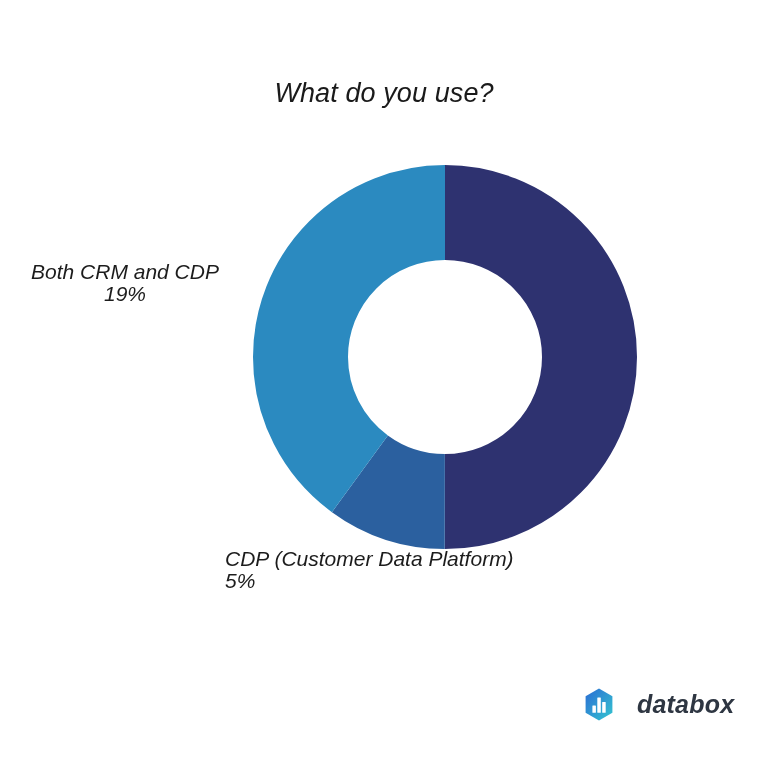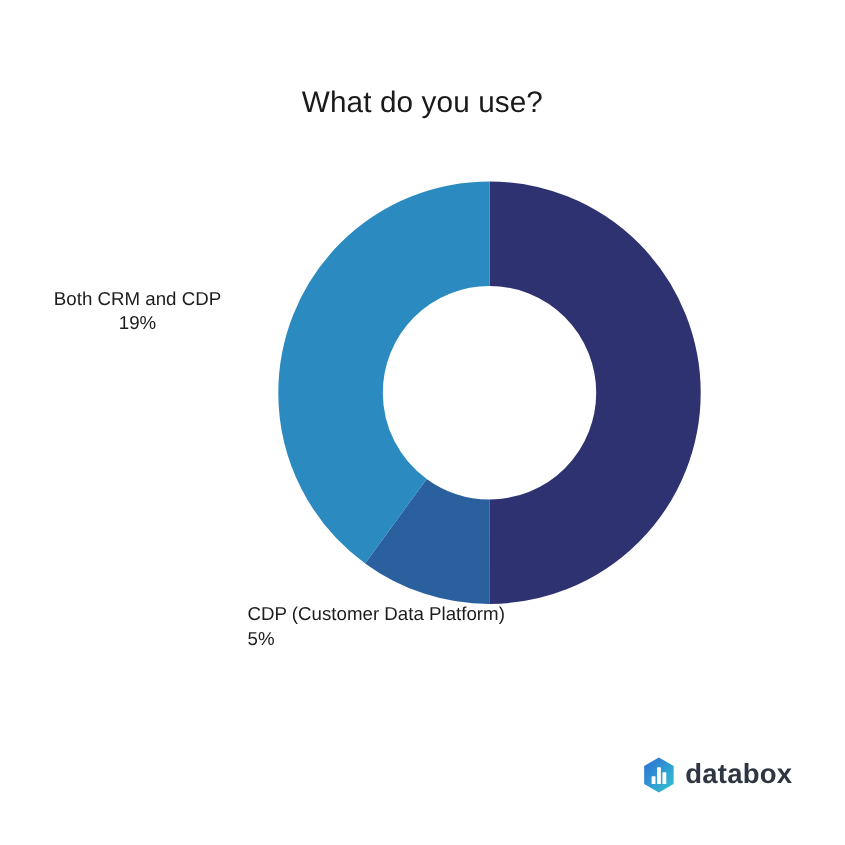--- a/index.html
+++ b/index.html
@@ -13,20 +13,21 @@
     font-family: "Liberation Sans", sans-serif;
     overflow: hidden;
     position: relative;
   }
 
   .canvas {
     position: absolute;
     inset: 0;
     width: 768px;
     height: 606px;
+    font-style: italic;
   }
 
   
   .chart-title {
     position: absolute;
     left: 0;
     top: 76px;
     width: 768px;
     text-align: center;
     font-size: 27px;
@@ -44,21 +45,21 @@
     width: 768px;
     height: 768px;
   }
   .donut-svg {
     display: block;
   }
 
   
   .slice-label {
     position: absolute;
-    font-size: 17px;
+    font-size: 21px;
     line-height: 22px;
     color: #1c1c1c;
   }
   .slice-label .lbl-name,
   .slice-label .lbl-value {
     display: block;
     white-space: nowrap;
   }
 
   .label-both {
@@ -80,21 +81,21 @@
   }
 
   
   .logo {
     position: absolute;
     left: 584px;
     top: 685px;
     height: 38px;
     display: flex;
     align-items: center;
-    gap: 9px;
+    gap: 23px;
   }
   .logo-mark {
     width: 30px;
     height: 33px;
     display: block;
   }
   .logo-word {
     font-size: 25px;
     line-height: 25px;
     font-weight: bold;

